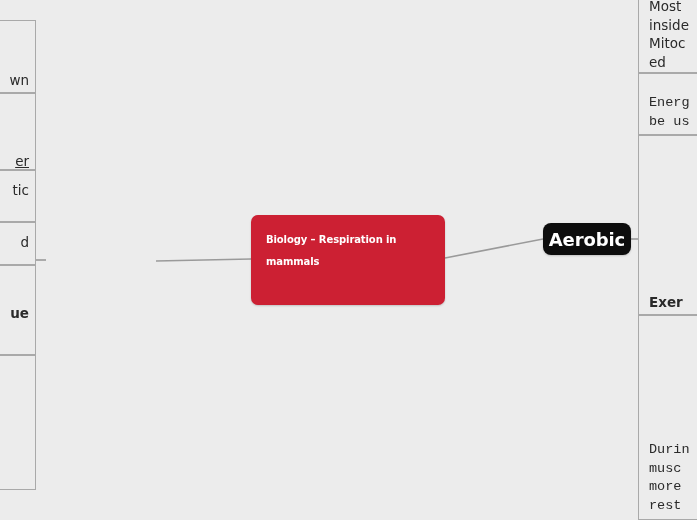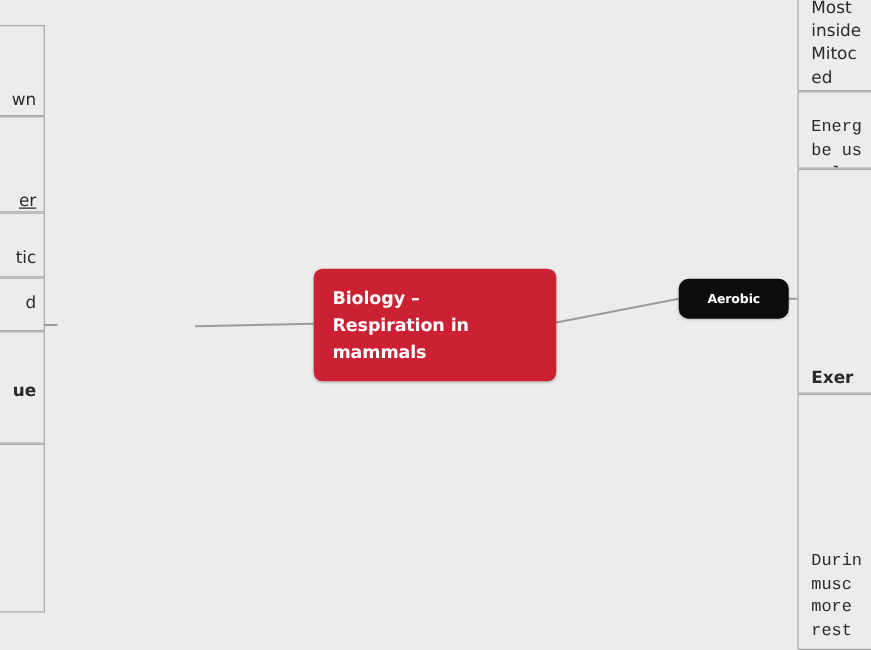--- a/index.html
+++ b/index.html
@@ -35,34 +35,34 @@
     position: absolute;
     left: 251px;
     top: 215px;
     width: 194px;
     height: 90px;
     background: #cc2033;
     border-radius: 7px;
     box-sizing: border-box;
     padding: 14px 16px 0 15px;
     color: #ffffff;
-    font-size: 14px;
+    font-size: 10px;
     font-weight: bold;
     line-height: 21.5px;
     letter-spacing: -0.1px;
     box-shadow: 0 1px 2px rgba(0,0,0,0.18);
   }
 
   
   .branch-node {
     position: absolute;
     background: #0d0d0d;
     border-radius: 8px;
     color: #ffffff;
-    font-size: 10px;
+    font-size: 18px;
     font-weight: bold;
     letter-spacing: -0.1px;
     display: flex;
     align-items: center;
     justify-content: center;
     box-sizing: border-box;
     box-shadow: 0 1px 2px rgba(0,0,0,0.18);
     text-align: center;
   }
   #node-anaerobic {
@@ -109,21 +109,21 @@
   }
 
   
   #note-left-1 { left: -60px; top: 20px;  width: 96px;  height: 73px; }
   #note-left-1 .note-text { top: 50px; margin-left: 25px; }
 
   #note-left-2 { left: -60px; top: 93px;  width: 96px;  height: 77px; }
   #note-left-2 .note-text { top: 58px; text-decoration: underline; }
 
   #note-left-3 { left: -60px; top: 170px; width: 96px;  height: 52px; }
-  #note-left-3 .note-text { top: 26px; }
+  #note-left-3 .note-text { top: 10px; }
 
   #note-left-4 { left: -60px; top: 222px; width: 96px;  height: 43px; }
   #note-left-4 .note-text { top: 10px; }
 
   #note-left-5 { left: -60px; top: 265px; width: 96px;  height: 90px; }
   #note-left-5 .note-text { top: 38px; text-align: center; }
 
   #note-left-6 { left: -60px; top: 355px; width: 96px;  height: 135px; }
   #note-left-6 .note-text { top: 60px; }
 

